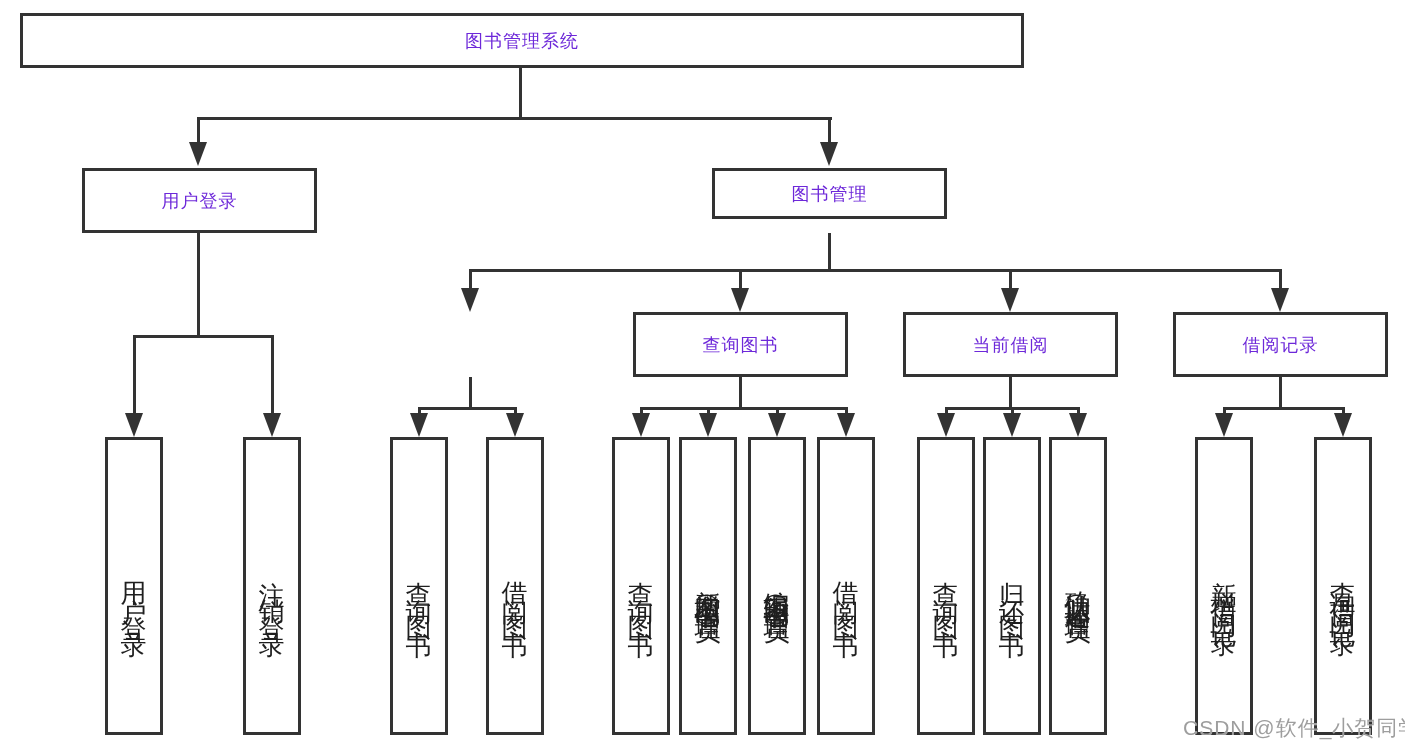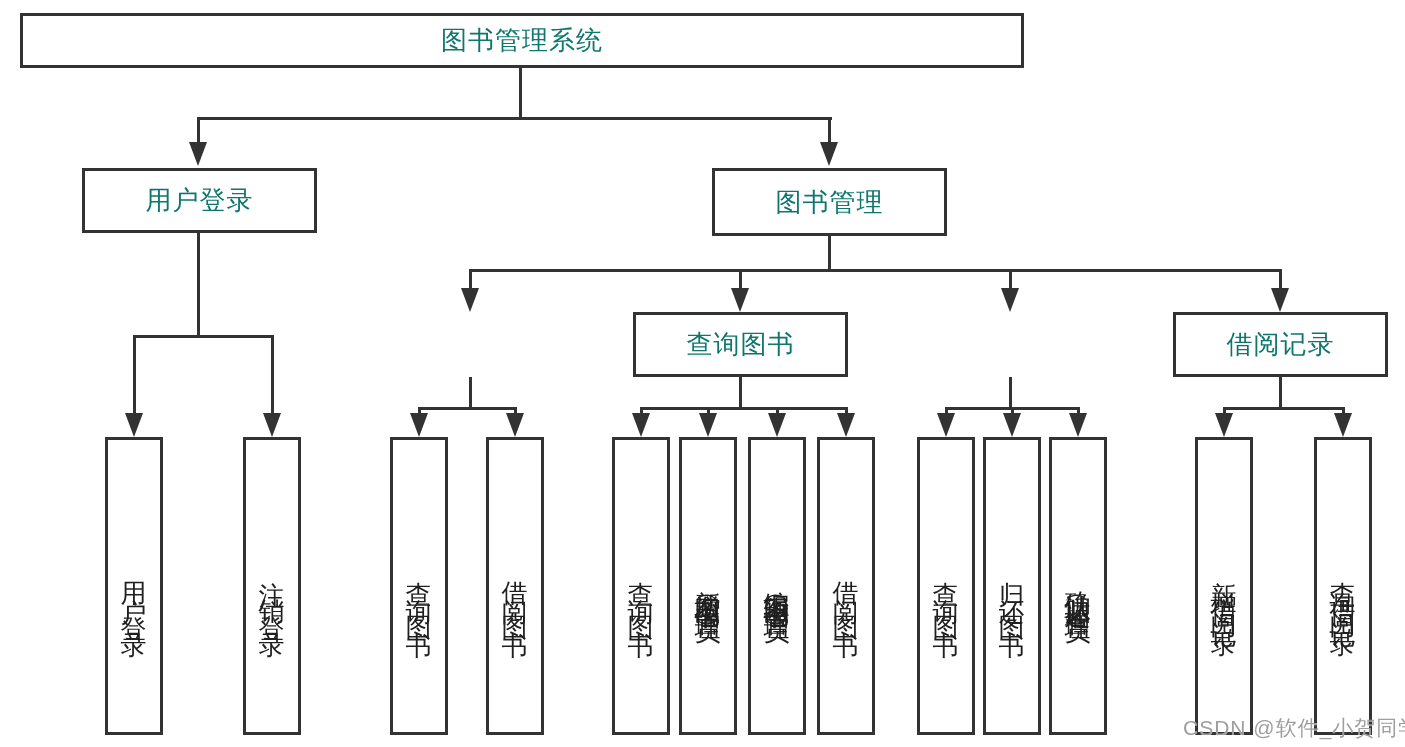--- a/index.html
+++ b/index.html
@@ -4,21 +4,21 @@
 <style>
   html,body{margin:0;padding:0;background:#fff;}
   #canvas{
     position:relative;width:1405px;height:747px;background:#ffffff;overflow:hidden;
     font-family:"Liberation Sans","DejaVu Sans",sans-serif;color:#1f1f1f;
   }
   .box{
     position:absolute;box-sizing:border-box;border:3px solid #333333;background:#ffffff;
     display:flex;align-items:center;justify-content:center;
   }
-  .h-label{font-size:26px;letter-spacing:1px;color:#0f766e;white-space:nowrap;}
+  .h-label{font-size:18px;letter-spacing:1px;color:#6d28d9;white-space:nowrap;}
   .leaf{width:58px;top:437px;height:298px;}
   .v-label{
     writing-mode:vertical-lr;text-orientation:mixed;text-align:center;
     width:100%;height:100%;line-height:52px;font-size:26px;color:#1f1f1f;
   }
   .sp-wide{letter-spacing:17px;text-indent:17px;}
   .sp-med{letter-spacing:10px;text-indent:10px;}
   .sp-tight{letter-spacing:4px;text-indent:4px;}
   .ln{position:absolute;background:#333333;}
   .v{width:3px;}
@@ -45,21 +45,21 @@
   <div class="ln v" style="left:519px;top:68px;height:52px"></div>
   <div class="ln hz" style="left:197px;top:117px;width:635px"></div>
   <div class="ln v" style="left:197px;top:117px;height:28px"></div>
   <div class="arw" style="left:189px;top:142px"></div>
   <div class="ln v" style="left:828px;top:117px;height:28px"></div>
   <div class="arw" style="left:820px;top:142px"></div>
 
   <div class="box" style="left:82px;top:168px;width:235px;height:65px">
     <span class="h-label">用户登录</span>
   </div>
-  <div class="box" style="left:712px;top:168px;width:235px;height:68px">
+  <div class="box" style="left:712px;top:168px;width:235px;height:51px">
     <span class="h-label">图书管理</span>
   </div>
 
   <div class="ln v" style="left:197px;top:233px;height:105px"></div>
   <div class="ln hz" style="left:133px;top:335px;width:141px"></div>
   <div class="ln v" style="left:133px;top:335px;height:80px"></div>
   <div class="arw" style="left:125px;top:413px"></div>
   <div class="ln v" style="left:271px;top:335px;height:80px"></div>
   <div class="arw" style="left:263px;top:413px"></div>
 
@@ -69,20 +69,23 @@
   <div class="arw" style="left:461px;top:288px"></div>
   <div class="ln v" style="left:739px;top:269px;height:22px"></div>
   <div class="arw" style="left:731px;top:288px"></div>
   <div class="ln v" style="left:1009px;top:269px;height:22px"></div>
   <div class="arw" style="left:1001px;top:288px"></div>
   <div class="ln v" style="left:1279px;top:269px;height:22px"></div>
   <div class="arw" style="left:1271px;top:288px"></div>
 
   <div class="box" style="left:633px;top:312px;width:215px;height:65px">
     <span class="h-label">查询图书</span>
+  </div>
+  <div class="box" style="left:903px;top:312px;width:215px;height:65px">
+    <span class="h-label">当前借阅</span>
   </div>
   <div class="box" style="left:1173px;top:312px;width:215px;height:65px">
     <span class="h-label">借阅记录</span>
   </div>
 
   <div class="ln v" style="left:469px;top:377px;height:33px"></div>
   <div class="ln hz" style="left:418px;top:407px;width:99px"></div>
   <div class="ln v" style="left:418px;top:407px;height:9px"></div>
   <div class="arw" style="left:410px;top:413px"></div>
   <div class="ln v" style="left:514px;top:407px;height:9px"></div>

